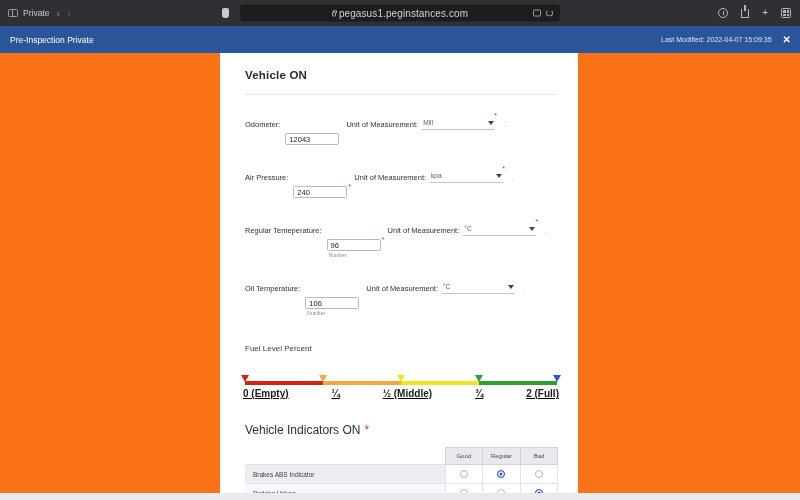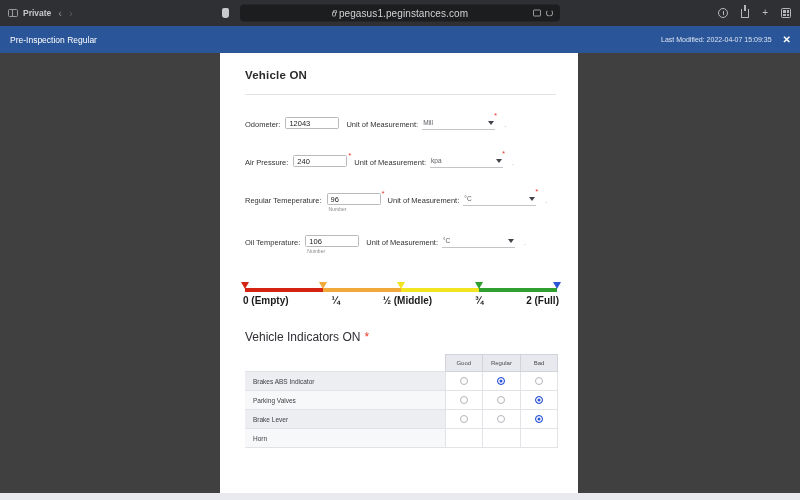--- a/index.html
+++ b/index.html
@@ -15,21 +15,21 @@
     height: 26px;
     background: #2f3033;
     display: flex;
     align-items: center;
     padding: 0 8px;
     position: relative;
   }
   .chrome-left { display: flex; align-items: center; gap: 7px; }
   .chrome-private {
     display: flex; align-items: center; gap: 5px;
-    color: #c8c9cc; font-size: 8.5px; font-weight: bold;
+    color: #c8c9cc; font-size: 8.5px;
   }
   .sidebar-glyph {
     width: 10px; height: 8px;
     border: 1px solid #9a9b9e;
     border-radius: 1.5px;
     position: relative;
   }
   .sidebar-glyph::after {
     content: ""; position: absolute;
     left: 3px; top: -1px; bottom: -1px;
@@ -136,21 +136,21 @@
   .header-right { display: flex; align-items: center; gap: 11px; }
   .last-modified { color: #dbe3f0; font-size: 7px; }
   .close-x {
     color: #fff; font-size: 10px; font-weight: bold;
     line-height: 1; cursor: pointer;
   }
 
   
   .page-area {
     height: 440px;
-    background: #404040;
+    background: #f97316;
     position: relative;
     overflow: hidden;
   }
   .content-panel {
     position: absolute;
     left: 220px; top: 0;
     width: 358px; height: 447px;
     background: #ffffff;
     padding: 16px 22px 0 25px;
   }
@@ -169,21 +169,21 @@
     display: flex; align-items: flex-start;
     font-size: 7.5px; color: #333;
     position: relative;
   }
   .row-odometer { margin-top: 22px; }
   .row-airpressure { margin-top: 25px; }
   .row-enginetemp { margin-top: 25px; }
   .row-oiltemp { margin-top: 23px; }
 
   .f-label { white-space: nowrap; padding-top: 3px; text-align: center; }
-  .field-wrap { position: relative; margin: 0 7px 0 5px; }
+  .field-wrap { position: relative; margin: 16px 7px 0 5px; }
   .txt-input {
     width: 54px; height: 12px;
     border: 1px solid #b9b9bd;
     border-radius: 1.5px;
     background: #fff;
     font-family: "Liberation Sans", sans-serif;
     font-size: 7.5px; color: #1b1b1b;
     padding: 0 3px;
     outline: none;
   }
@@ -250,21 +250,21 @@
     box-shadow: 0 0 0 1px #e0971f;
     cursor: pointer;
   }
   .slider-value {
     position: absolute; top: 13px;
     font-size: 8px; color: #e09119; font-weight: bold;
     transform: translateX(-50%);
   }
 
   
-  .gauge-block { margin-top: 22px; width: 312px; }
+  .gauge-block { margin-top: 22px; width: 312px; text-decoration: underline; }
   .gauge-bar {
     position: relative; height: 11px;
   }
   .gauge-seg {
     position: absolute; top: 6px; height: 3.5px;
   }
   .gauge-tick {
     position: absolute; top: 0;
     width: 0; height: 0;
     border-left: 4px solid transparent;
@@ -365,21 +365,21 @@
     <span class="grid-icon">
         <i></i>
         <i></i>
         <i></i>
         <i></i>
       </span>
   </div>
 </div>
 
 <div class="app-header">
-  <span class="app-title">Pre-Inspection Regular</span>
+  <span class="app-title">Pre-Inspection Private</span>
   <div class="header-right">
     <span class="last-modified">Last Modified: 2022-04-07 15:09:35</span>
     <span class="close-x">✕</span>
   </div>
 </div>
 
 <div class="page-area">
   <div class="content-panel">
 
     <div class="section-title">Vehicle ON</div>
@@ -438,20 +438,21 @@
       </span>
       <span class="uom-label">Unit of Measurement:</span>
       <span class="select-wrap">
         <input class="uom-select" readonly="" value="°C" style="">
         <span class="caret"></span>
       </span>
       <span class="dot-after">.</span>
     </div>
 
     <div class="fuel-block">
+      <div class="fuel-label">Fuel Level Percent</div>
     </div>
 
     <div class="gauge-block">
       <div class="gauge-bar" id="gaugebar">
           <div class="gauge-seg" style="left: 0px; width: 78px; background: rgb(212, 35, 16);"></div>
           <div class="gauge-seg" style="left: 78px; width: 78px; background: rgb(240, 169, 58);"></div>
           <div class="gauge-seg" style="left: 156px; width: 78px; background: rgb(242, 228, 32);"></div>
           <div class="gauge-seg" style="left: 234px; width: 78px; background: rgb(47, 160, 47);"></div>
           <div class="gauge-tick" style="left: 0px; border-top-color: rgb(212, 35, 16);"></div>
           <div class="gauge-tick" style="left: 78px; border-top-color: rgb(240, 169, 58);"></div>

